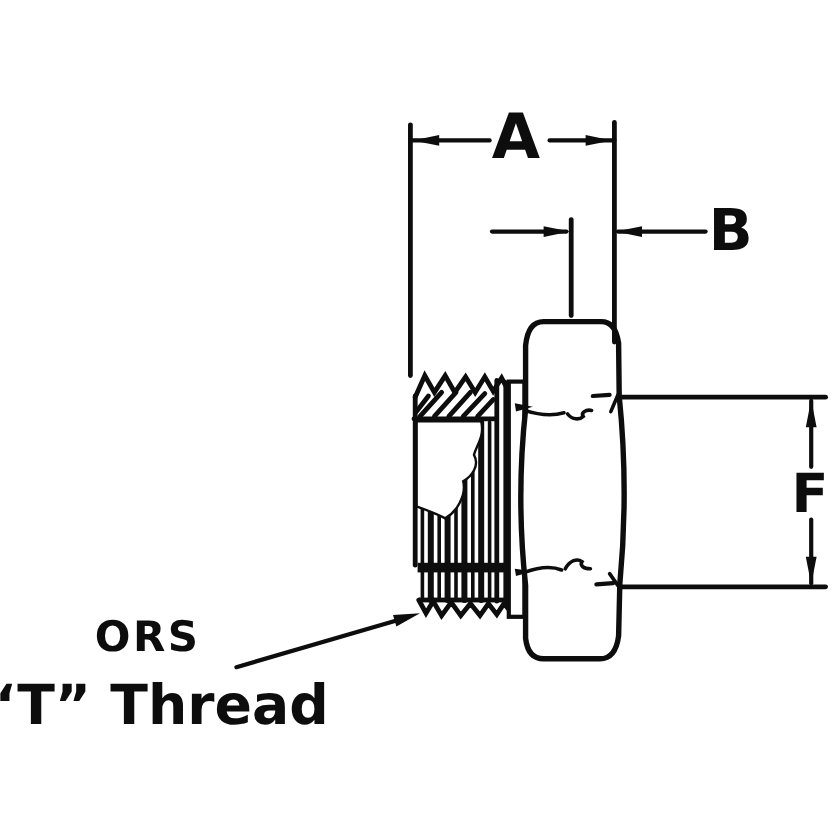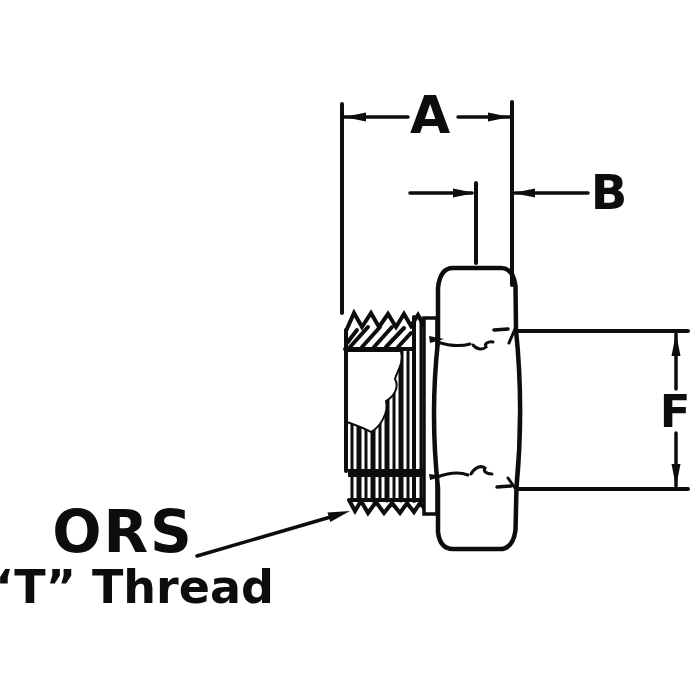--- a/index.html
+++ b/index.html
@@ -10,21 +10,21 @@
   }
   .art{position:absolute;left:0;top:0;color:var(--ink,#0d0d0d);}
   .dim-label{
     position:absolute;transform:translate(-50%,-50%);
     font-weight:bold;color:var(--ink,#0d0d0d);line-height:1;
     white-space:nowrap;
   }
   .lbl-a{left:430px;top:115px;font-size:52px;}
   .lbl-b{left:609px;top:192px;font-size:48px;}
   .lbl-f{left:675px;top:411px;font-size:45px;}
-  .callout-line1{left:123px;top:532px;font-size:58px;letter-spacing:2px;}
+  .callout-line1{left:123px;top:532px;font-size:35px;letter-spacing:2px;}
   .callout-line2{left:129px;top:587px;font-size:46px;}
 </style>
 </head>
 <body>
 
 <div class="canvas">
 
   <svg class="art" width="700" height="700" viewBox="0 0 700 700">
 
     <g stroke="currentColor" fill="none" stroke-linecap="round">

